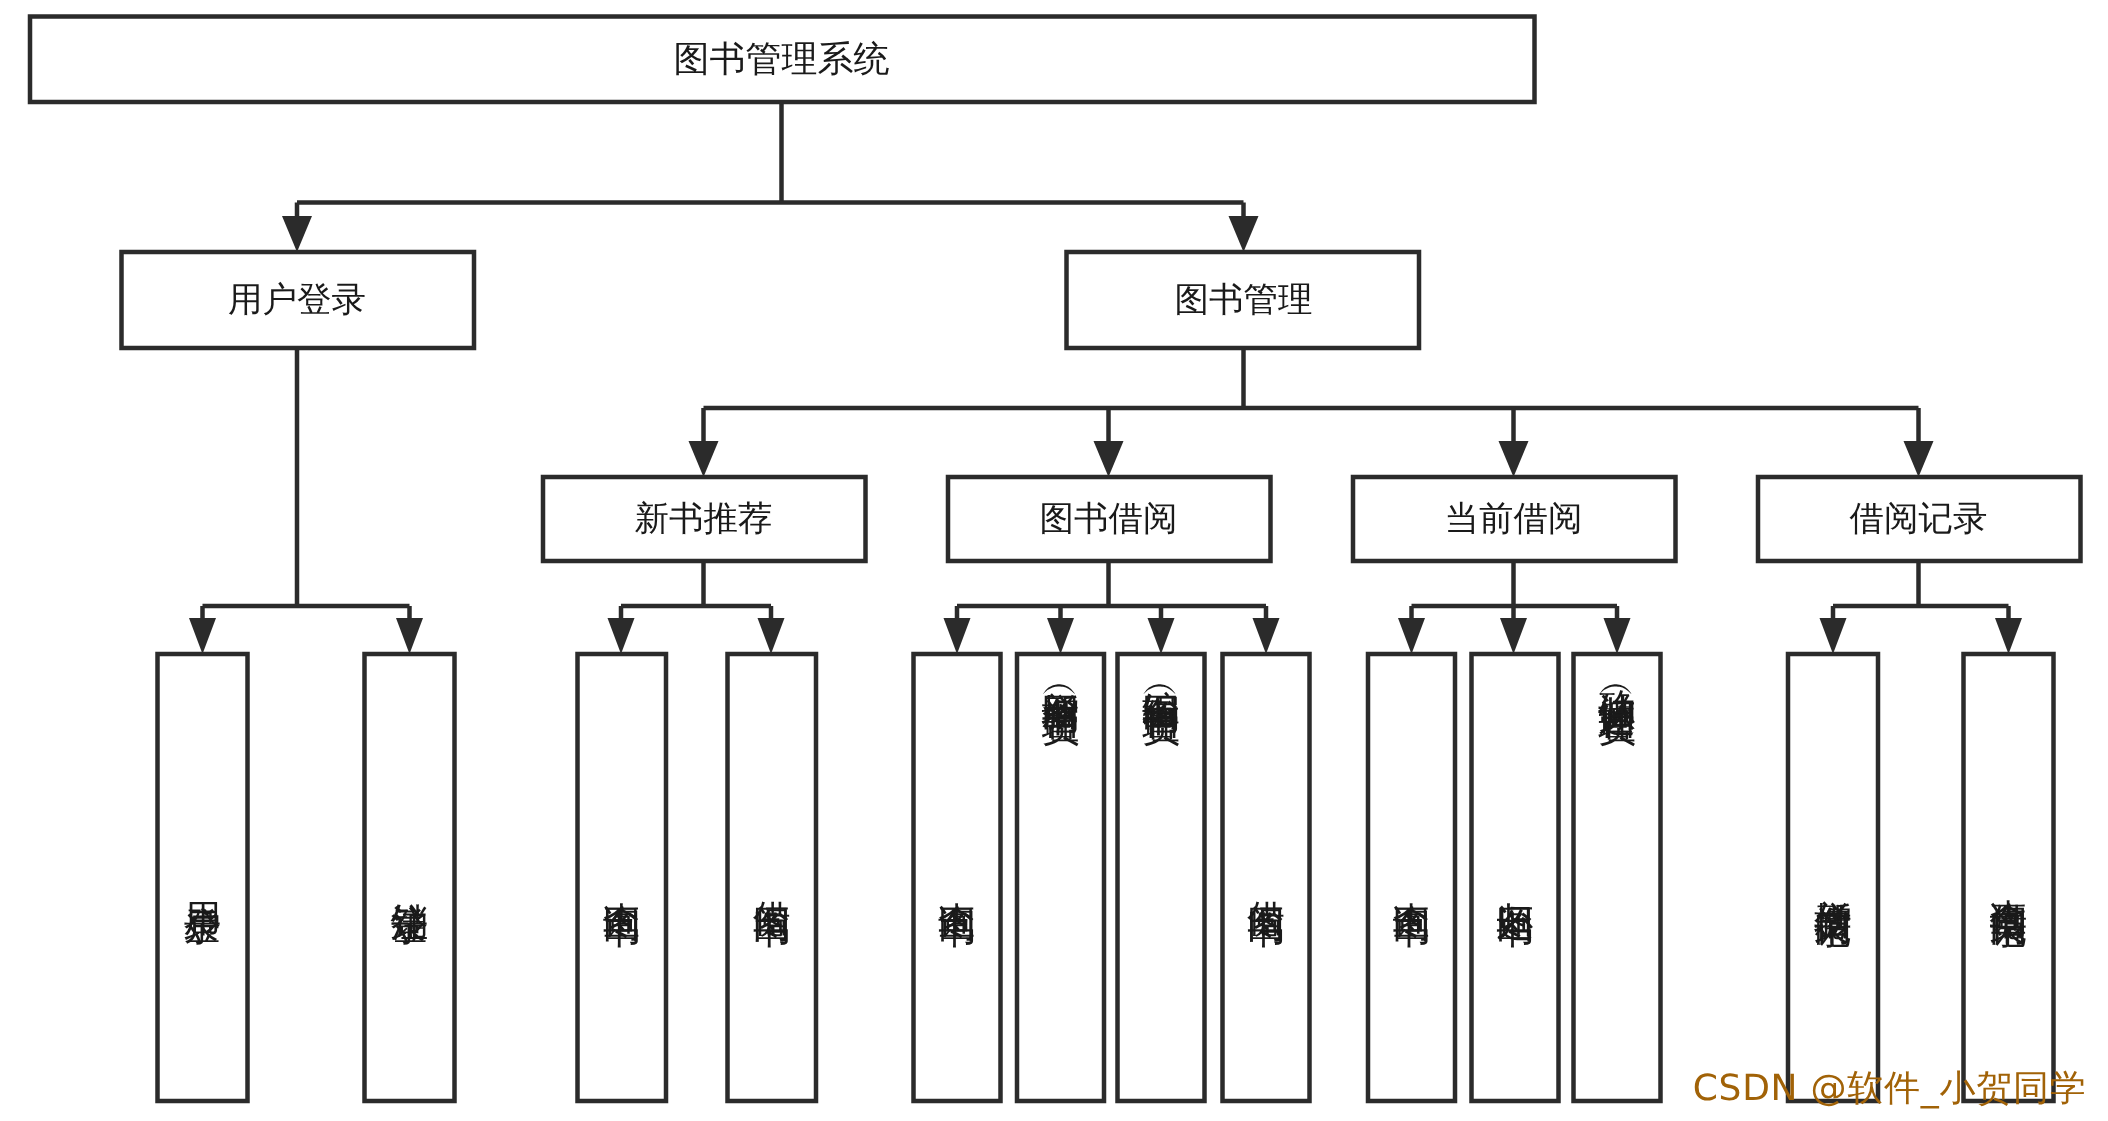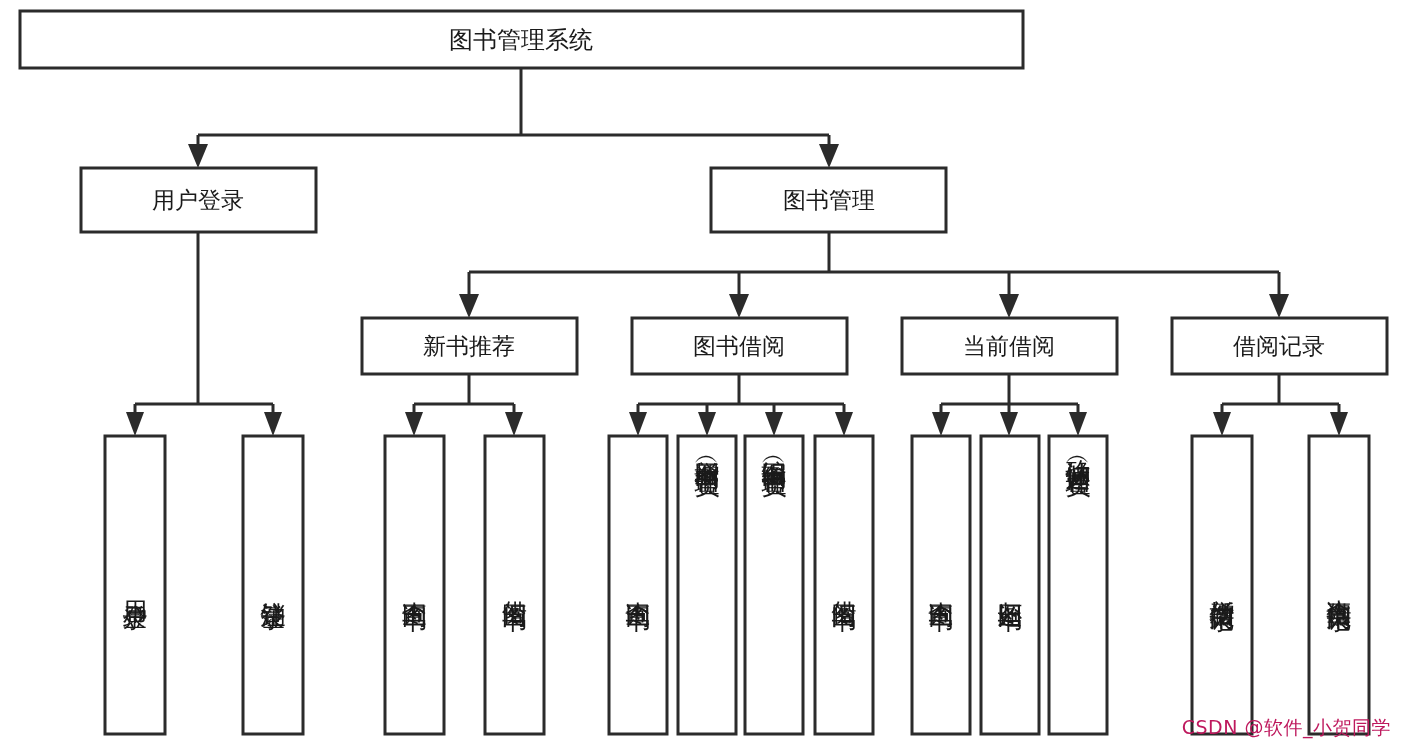--- a/index.html
+++ b/index.html
@@ -66,22 +66,22 @@
     color: #1a1a1a;
     letter-spacing: 2px;
     white-space: nowrap;
     text-align: center;
   }
   .watermark {
     position: absolute;
     right: 14px;
     bottom: 6px;
     font-family: "DejaVu Sans", "Liberation Sans", sans-serif;
-    font-size: 19px;
-    color: #be185d;
+    font-size: 24px;
+    color: #a16207;
     letter-spacing: 0.5px;
     white-space: nowrap;
   }
 </style>
 </head>
 <body>
 
 <div id="diagram-root">
 
   <svg class="diagram-canvas" viewBox="0 0 1405 747" xmlns="http://www.w3.org/2000/svg">

